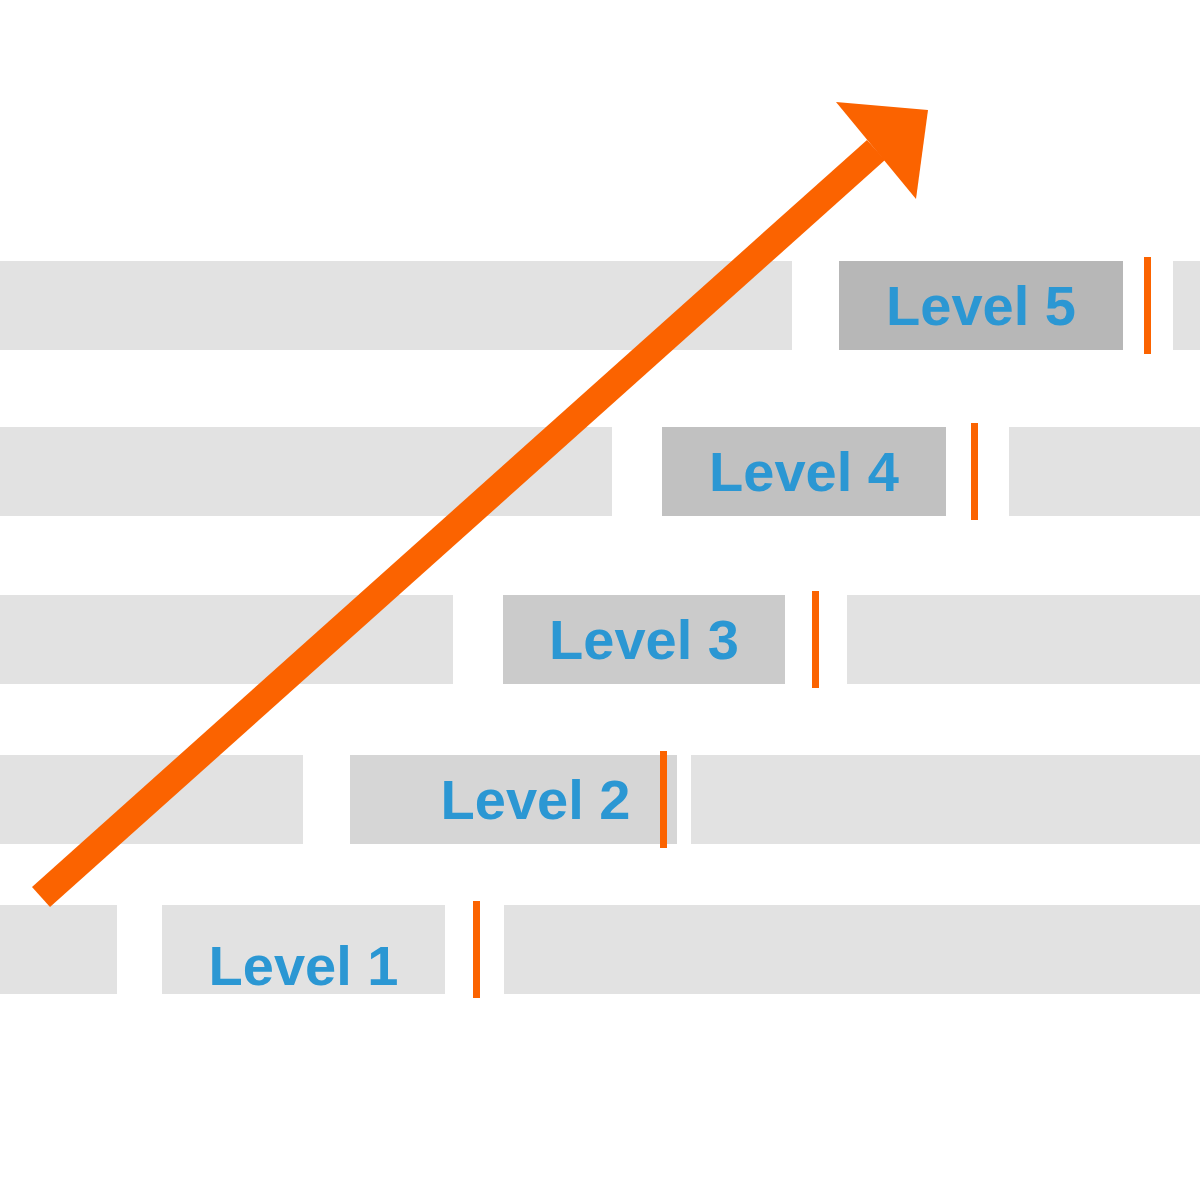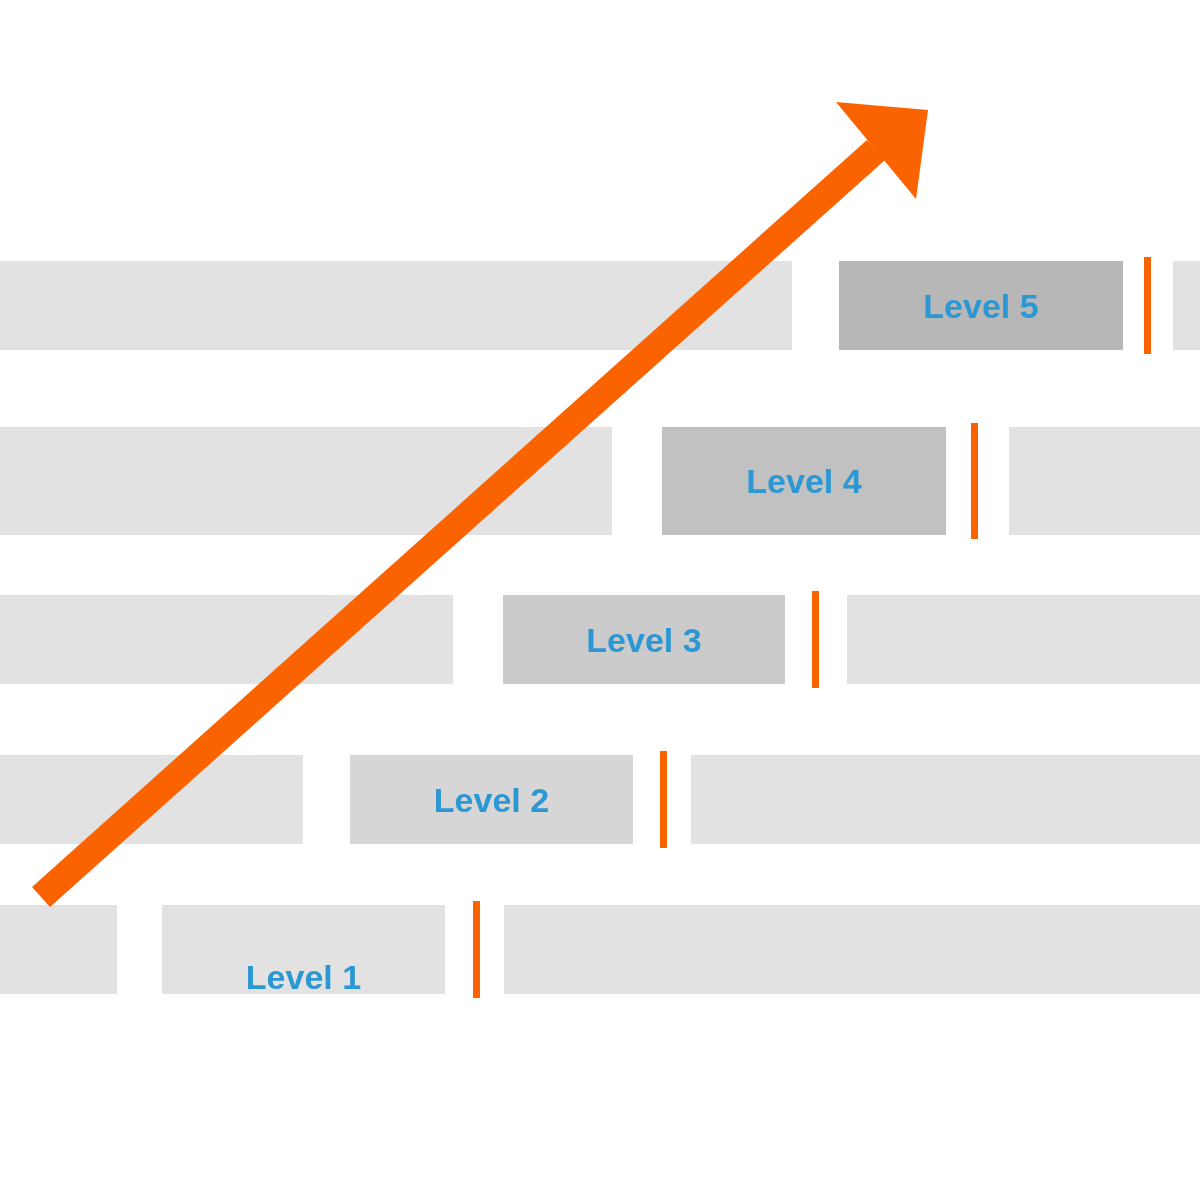--- a/index.html
+++ b/index.html
@@ -21,21 +21,21 @@
   .bar{
     position:absolute;top:0;height:100%;
     background:var(--bar-gray);
   }
   .label-box{
     position:absolute;top:0;height:100%;
     display:flex;align-items:center;justify-content:center;
   }
   .label-box span{
     color:var(--blue);
-    font-size:34px;
+    font-size:56px;
     font-weight:700;
     line-height:1;
     white-space:nowrap;
   }
   .tick{
     position:absolute;
     top:-4px;height:calc(100% + 8px);
     width:7px;
     background:var(--orange);
   }
@@ -54,35 +54,35 @@
       <div class="level-row" style="top: 905px; height: 89px;">
         <div class="bar" style="left: 0px; width: 117px;"></div>
         <div class="label-box" style="left: 162px; width: 283px; background: rgb(226, 226, 226); align-items: flex-end;">
           <span>Level 1</span>
         </div>
         <div class="tick" style="left: 473px;"></div>
         <div class="bar" style="left: 504px; width: 696px;"></div>
       </div>
       <div class="level-row" style="top: 755px; height: 89px;">
         <div class="bar" style="left: 0px; width: 303px;"></div>
-        <div class="label-box" style="left: 350px; width: 283px; background: rgb(214, 214, 214);">
+        <div class="label-box" style="left: 350px; width: 283px; background: rgb(214, 214, 214); padding-left: 44px;">
           <span>Level 2</span>
         </div>
         <div class="tick" style="left: 660px;"></div>
         <div class="bar" style="left: 691px; width: 509px;"></div>
       </div>
       <div class="level-row" style="top: 595px; height: 89px;">
         <div class="bar" style="left: 0px; width: 453px;"></div>
         <div class="label-box" style="left: 503px; width: 282px; background: rgb(203, 203, 203); justify-content: center;">
           <span>Level 3</span>
         </div>
         <div class="tick" style="left: 812px;"></div>
         <div class="bar" style="left: 847px; width: 353px;"></div>
       </div>
-      <div class="level-row" style="top: 427px; height: 108px;">
+      <div class="level-row" style="top: 427px; height: 89px;">
         <div class="bar" style="left: 0px; width: 612px;"></div>
         <div class="label-box" style="left: 662px; width: 284px; background: rgb(193, 193, 193);">
           <span>Level 4</span>
         </div>
         <div class="tick" style="left: 971px;"></div>
         <div class="bar" style="left: 1009px; width: 191px;"></div>
       </div>
       <div class="level-row" style="top: 261px; height: 89px;">
         <div class="bar" style="left: 0px; width: 792px;"></div>
         <div class="label-box" style="left: 839px; width: 284px; background: rgb(183, 183, 183);">

